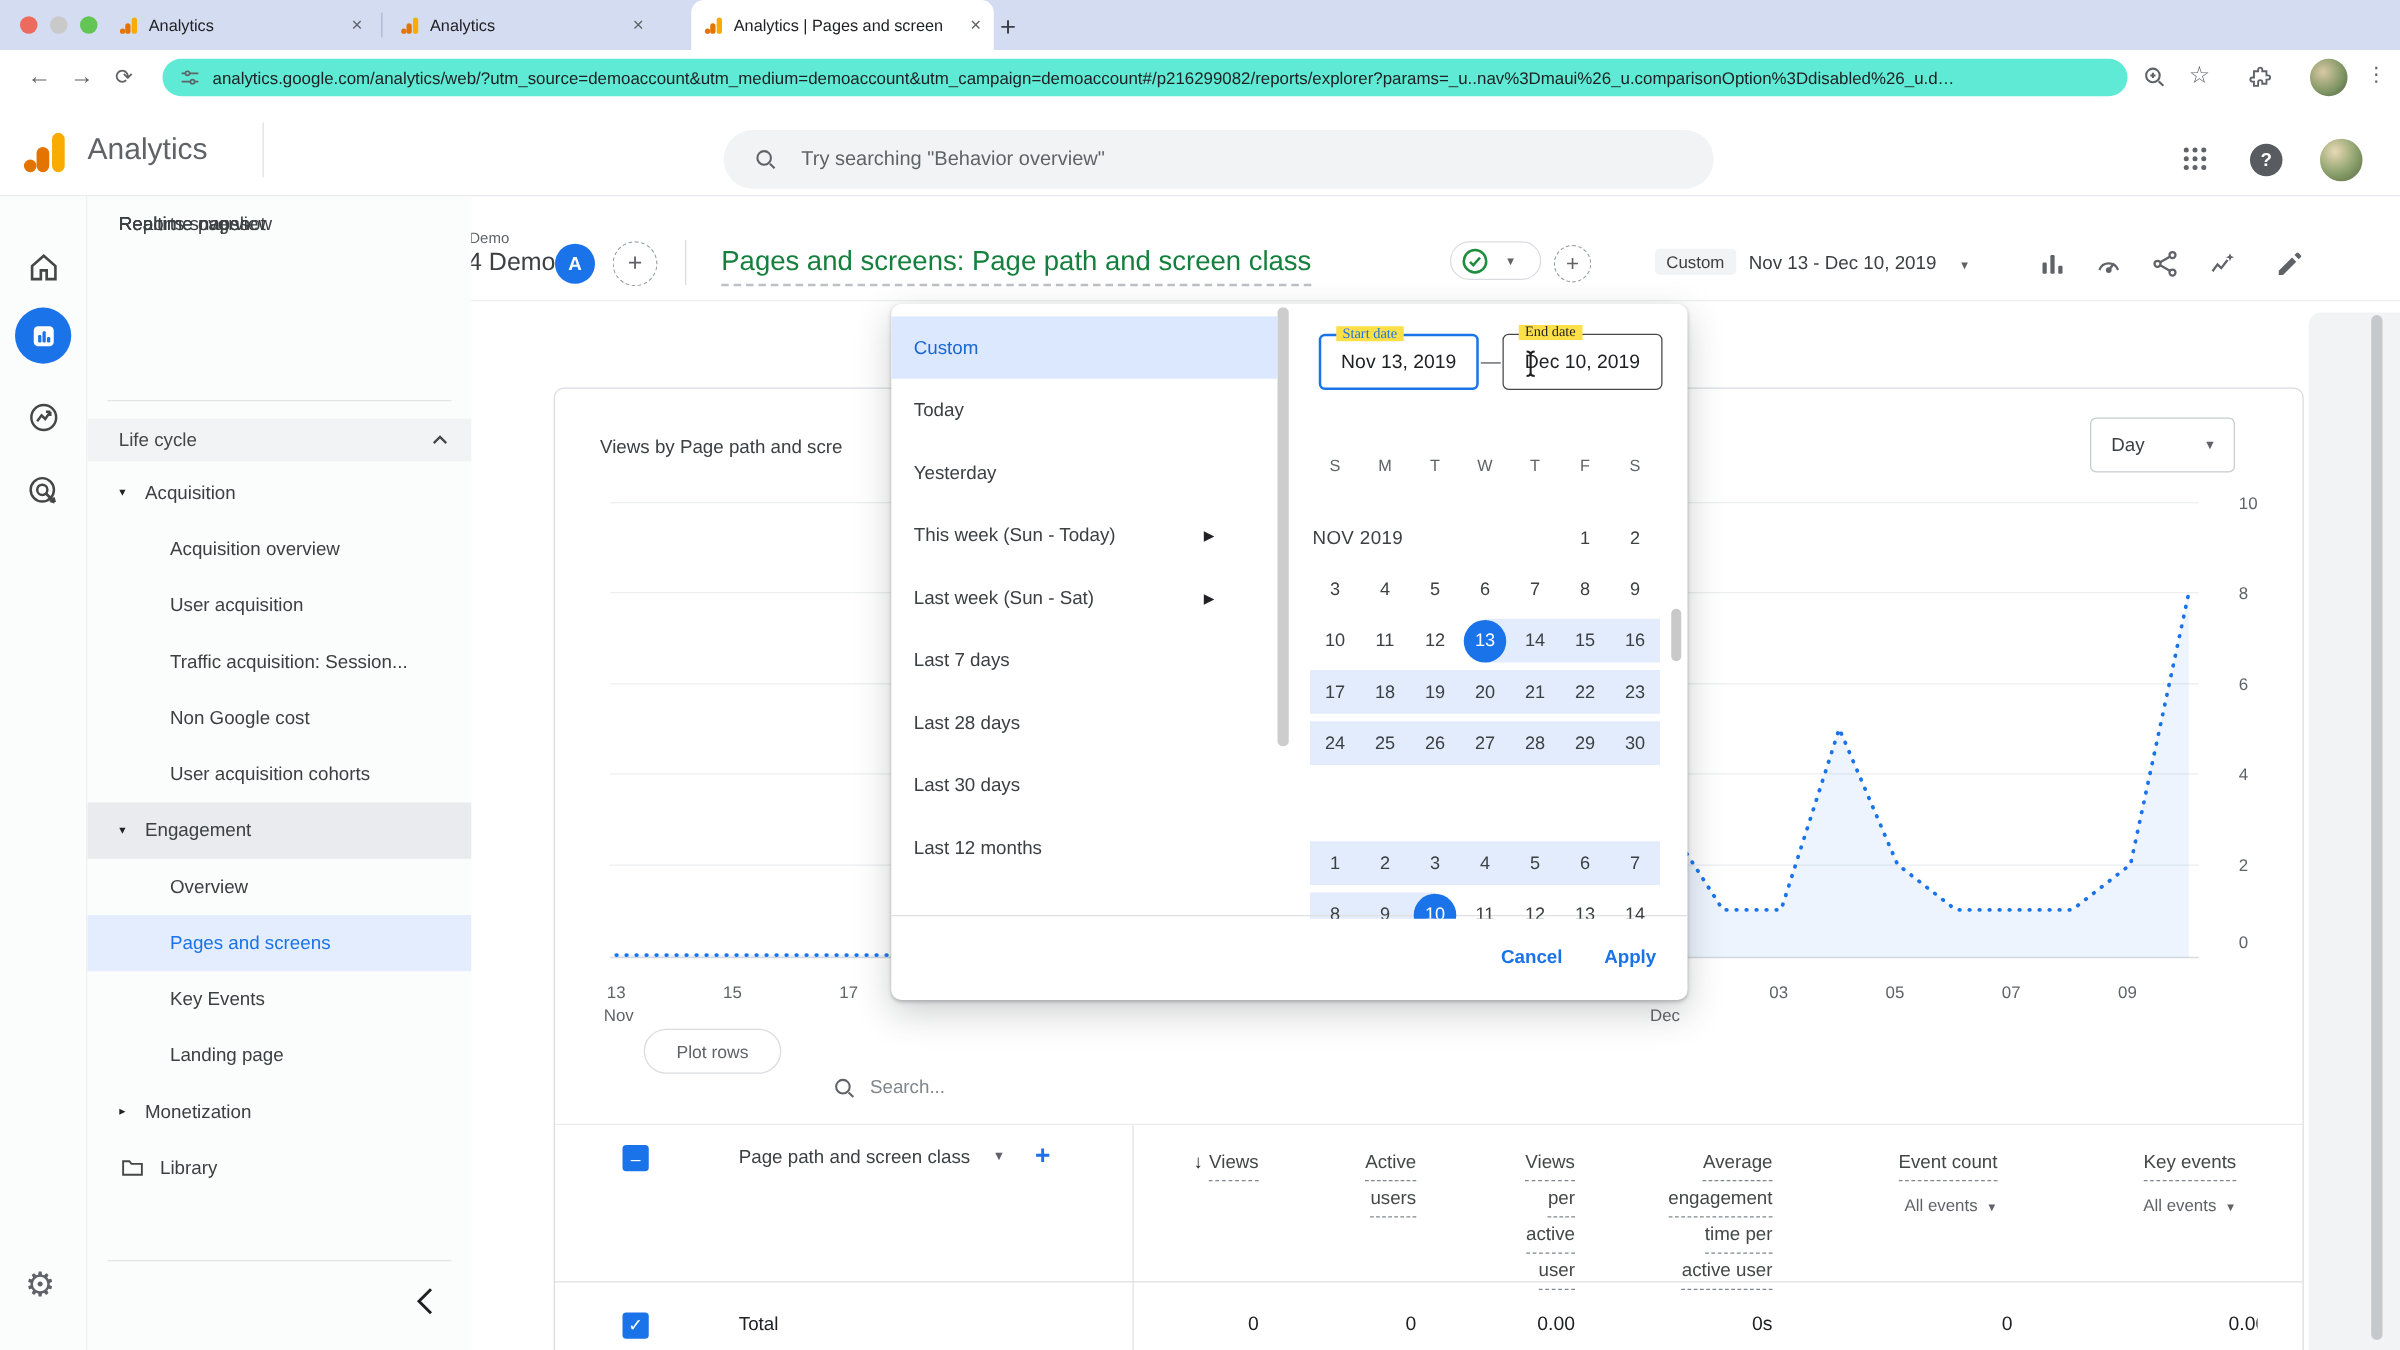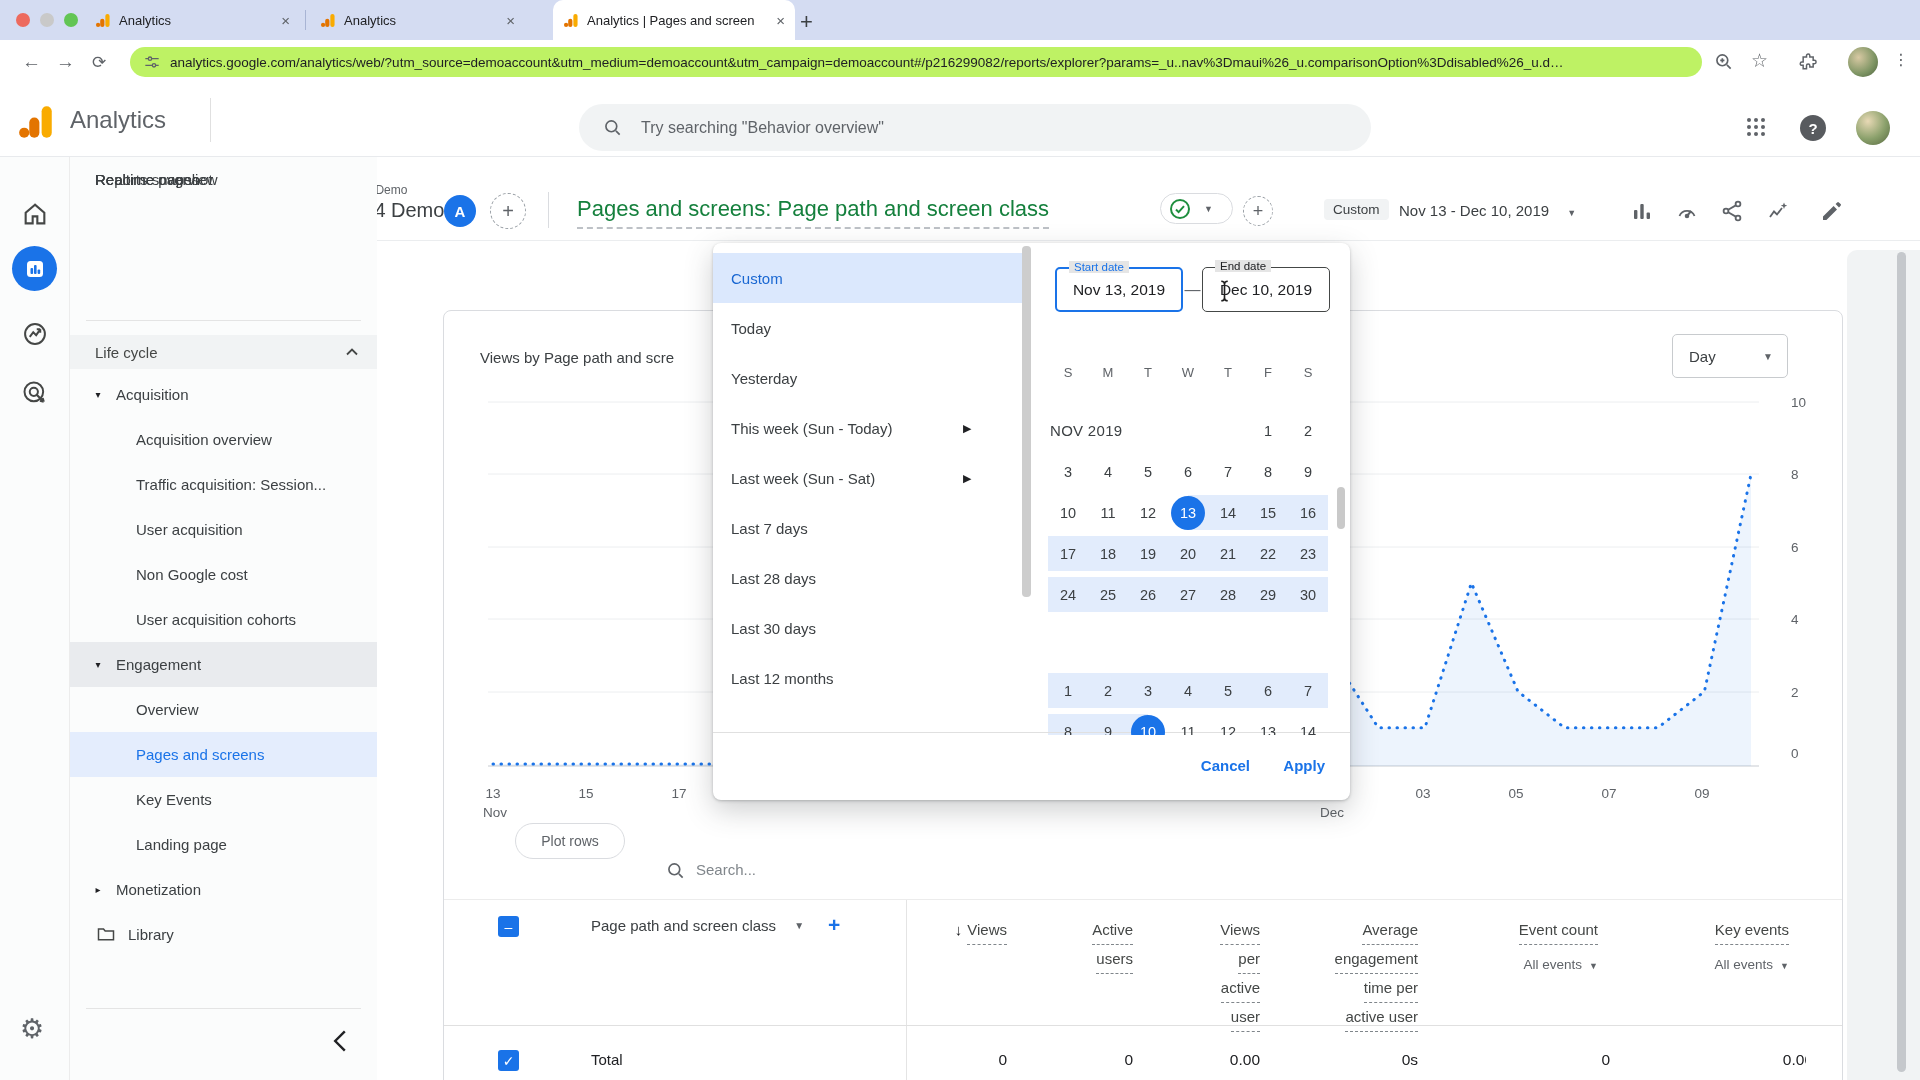--- a/index.html
+++ b/index.html
@@ -10,21 +10,21 @@
   
   #tabstrip { position:absolute; left:0; top:0; width:1920px; height:40px; background:#d4dcf2; }
   .traffic { position:absolute; top:13px; width:14px; height:14px; border-radius:50%; }
   .tab { position:absolute; top:0; height:40px; display:flex; align-items:center; padding:0 10px; }
   .tab .tlabel { font-size:13px; color:#202124; white-space:nowrap; overflow:hidden; text-overflow:ellipsis; flex:1; margin-left:8px;}
   .tab .tclose { color:#5f6368; font-size:15px; margin-left:8px; cursor:default; }
   .tab.active { background:#fff; border-radius:10px 10px 0 0; }
   .tabdiv { position:absolute; top:10px; width:1px; height:20px; background:#a8b4d4; }
   #urlrow { position:absolute; left:0; top:40px; width:1920px; height:44px; background:#fff; }
   .navic { position:absolute; top:0; height:44px; display:flex; align-items:center; color:#5f6368; font-size:19px; }
-  #urlfield { position:absolute; left:130px; top:7px; width:1572px; height:30px; background:#bef264; border-radius:15px;
+  #urlfield { position:absolute; left:130px; top:7px; width:1572px; height:30px; background:#5eead4; border-radius:15px;
     display:flex; align-items:center; font-size:13.5px; color:#202124; padding:0 14px; }
   #urlfield .urltext { white-space:nowrap; overflow:hidden; margin-left:10px; width:1490px; }
 
   
   #gaheader { position:absolute; left:0; top:84px; width:1920px; height:73px; background:#fff; border-bottom:1px solid #e8eaed; }
   #galogotext { position:absolute; left:70px; top:22px; font-size:24px; color:#5f6368; }
   #breadcrumb { position:absolute; left:228px; top:99px; font-size:12px; color:#5f6368; }
   #property { position:absolute; left:228px; top:115px; font-size:20px; color:#3c4043; }
 
   
@@ -92,21 +92,21 @@
   
   #popup { position:absolute; left:713px; top:243px; width:637px; height:557px; background:#fff; border-radius:8px; z-index:100;
     box-shadow:0 1px 3px rgba(60,64,67,.3), 0 10px 28px rgba(60,64,67,.25); }
   #preset-list { position:absolute; left:0; top:10px; width:309px; height:480px; overflow:hidden; }
   .preset { position:relative; height:50px; display:flex; align-items:center; padding-left:18px; font-size:15px; color:#3c4043; }
   .preset.selected { background:#dbe8fd; color:#1967d2; }
   .preset .preset-arrow { position:absolute; left:250px; font-size:11px; color:#202124; }
   #preset-scroll { position:absolute; left:309px; top:3px; width:9px; height:351px; background:#cdcdcd; border-radius:4px; }
   .datebox { position:absolute; top:24px; width:128px; height:45px; border-radius:5px; display:flex; align-items:center;
     justify-content:center; font-size:15.5px; color:#202124; }
-  .datebox .dlabel { position:absolute; top:-8px; left:12px; background:#e5e5e5; padding:0 5px; font-size:11.5px; }
+  .datebox .dlabel { position:absolute; top:-8px; left:12px; background:#fde047; padding:0 5px; font-size:11.5px;font-family:Liberation Serif, serif; }
   #startbox { left:342px; border:2px solid #1a73e8; }
   #startbox .dlabel { color:#1a73e8; }
   #endbox { left:489px; border:1.5px solid #444746; }
   #endbox .dlabel { color:#202124; }
   #datedash { position:absolute; left:471px; top:38px; width:17px; text-align:center; color:#5f6368; }
   #weekdays { position:absolute; left:335px; top:115px; display:grid; grid-template-columns:repeat(7,40px); }
   #weekdays span { width:40px; height:28px; display:flex; align-items:center; justify-content:center; font-size:13px; color:#5f6368; }
   #cal-scroll { position:absolute; left:330px; top:145px; width:300px; height:347px; overflow:hidden; }
   #cal-content { padding-top:22px; }
   .month-label { position:absolute; left:7px; height:41px; line-height:41px; font-size:15px; color:#3c4043; letter-spacing:.3px; }
@@ -279,26 +279,26 @@
       <span class="tlbl">Acquisition</span>
     </div>
       <div class="tree-item child">
       <span class="caret"></span>
 
       <span class="tlbl">Acquisition overview</span>
     </div>
       <div class="tree-item child">
       <span class="caret"></span>
 
+      <span class="tlbl">User acquisition</span>
+    </div>
+      <div class="tree-item child">
+      <span class="caret"></span>
+
       <span class="tlbl">Traffic acquisition: Session...</span>
-    </div>
-      <div class="tree-item child">
-      <span class="caret"></span>
-
-      <span class="tlbl">User acquisition</span>
     </div>
       <div class="tree-item child">
       <span class="caret"></span>
 
       <span class="tlbl">Non Google cost</span>
     </div>
       <div class="tree-item child">
       <span class="caret"></span>
 
       <span class="tlbl">User acquisition cohorts</span>

